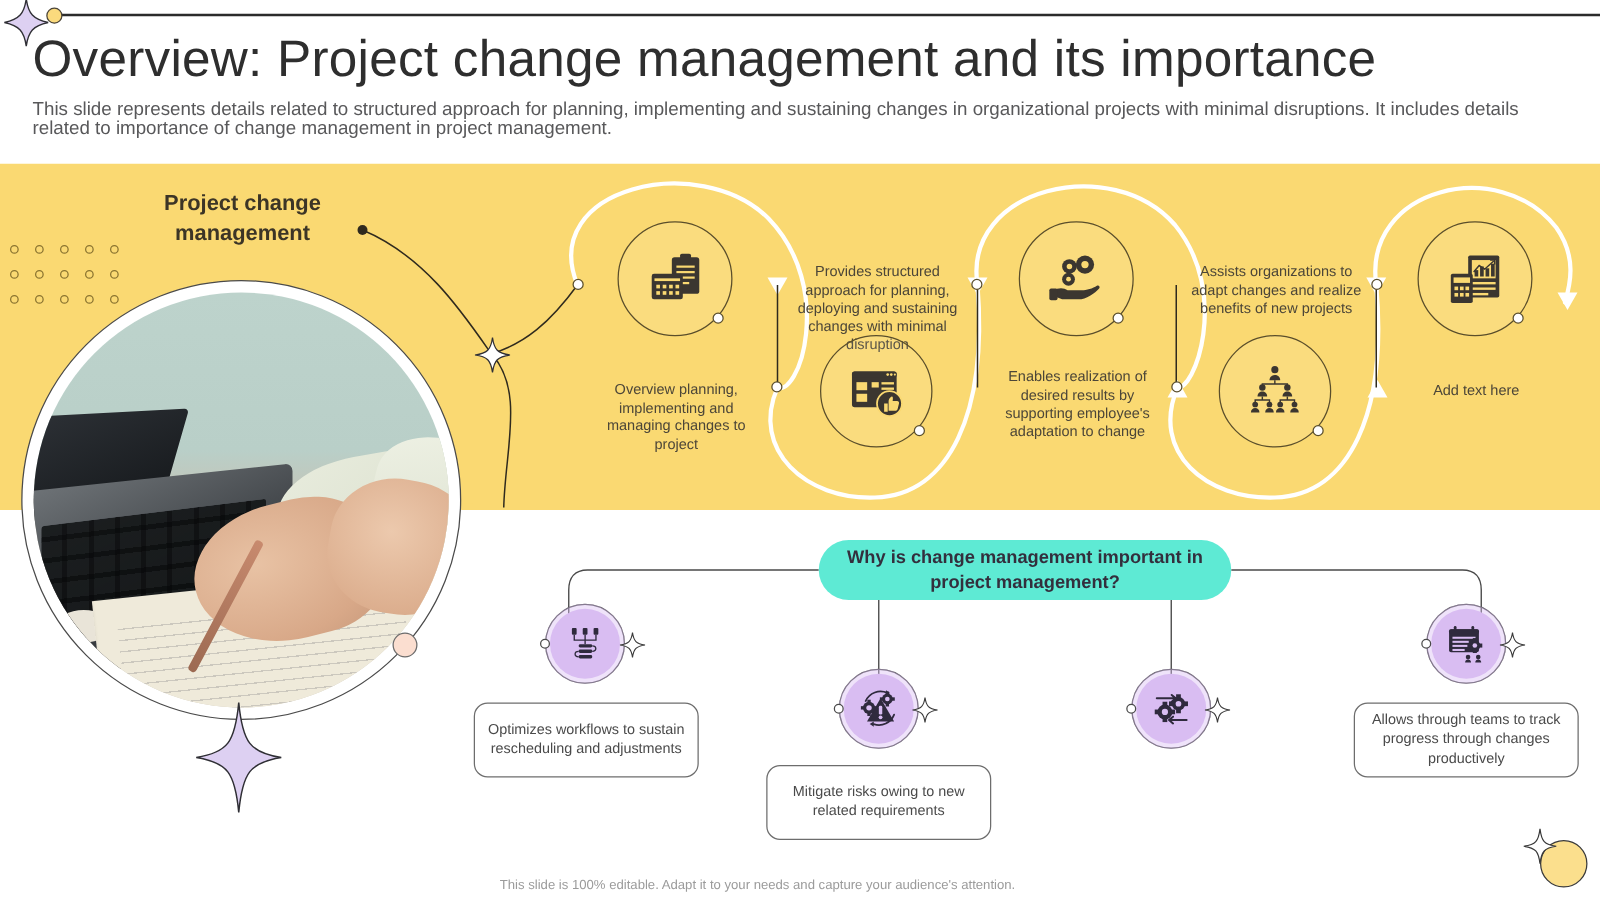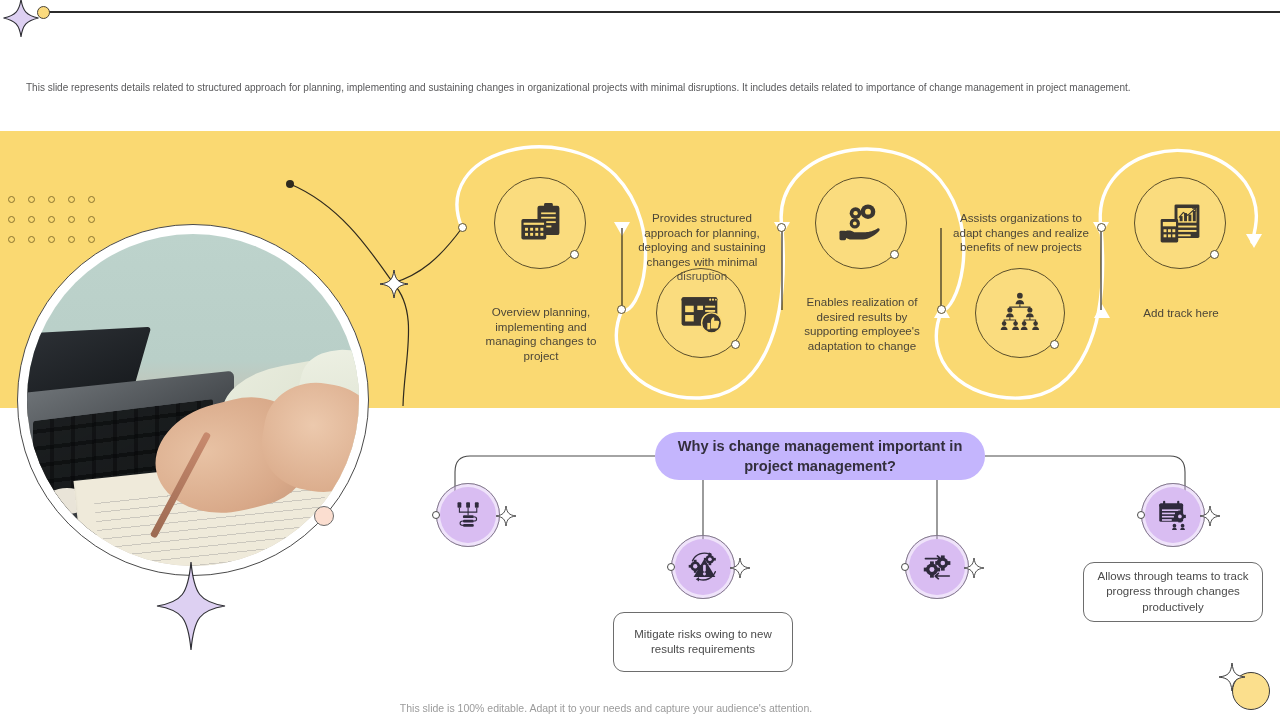--- a/index.html
+++ b/index.html
@@ -24,21 +24,21 @@
   .star { position:absolute; }
   .star svg { display:block; }
 
   .page-title {
     position:absolute; left:26px; top:24px; width:1200px;
     font-size:41px; font-weight:400; color:#2e2e2e;
     letter-spacing:0.2px; white-space:nowrap;
   }
   .subtitle {
     position:absolute; left:26px; top:80px; width:1225px;
-    font-size:10px; line-height:15px; color:#58585a;
+    font-size:15px; line-height:15px; color:#58585a;
   }
 
   
   .band {
     position:absolute; left:0; top:131px; width:1280px; height:277px;
     background:#fad972;
   }
   .band-notch {
     position:absolute; left:0; top:403px; width:378px; height:5px; background:#fad972;
   }
@@ -149,21 +149,21 @@
   }
   .btext {
     position:absolute; text-align:center; font-size:11.6px; line-height:14.6px;
     color:#4c4638;
     margin-top:27px;
   }
 
   
   .pill {
     position:absolute; left:655px; top:432px; width:330px; height:48px;
-    background:#c4b5fd; border-radius:26px;
+    background:#5eead4; border-radius:26px;
     display:flex; align-items:center; justify-content:center;
     text-align:center; font-size:14.6px; font-weight:bold;
     line-height:20px; color:#332f3d;
   }
   .pnode {
     position:absolute; width:56px; height:56px; border-radius:50%;
     background:#d9bdf2;
     display:flex; align-items:center; justify-content:center;
     box-shadow:0 0 0 4px rgba(217,189,242,.42);
   }
@@ -199,20 +199,21 @@
 
   <div class="top-rule"></div>
   <div class="top-dot"></div>
 
   <div class="star" style="left:2px;top:-2px;">
     <svg width="38" height="40" viewBox="0 0 38 40">
       <path d="M19 1 C20.6 13 24.6 17.4 36.5 20 C24.6 22.6 20.6 27 19 39 C17.4 27 13.4 22.6 1.5 20 C13.4 17.4 17.4 13 19 1 Z" fill="#ddd0f2" stroke="#2f2f35" stroke-width="1.1"></path>
     </svg>
   </div>
 
+  <h1 class="page-title">Overview: Project change management and its importance</h1>
   <p class="subtitle">This slide represents details related to structured approach for planning, implementing and sustaining changes in organizational projects with minimal disruptions. It includes details related to importance of change management in project management.</p>
 
   <div class="band"></div>
   <div class="band-notch"></div>
 
   <div class="dotgrid">
     <div class="d" style="left:0px;top:0px"></div>
       <div class="d" style="left:20px;top:0px"></div>
     <div class="d" style="left:40px;top:0px"></div>
       <div class="d" style="left:60px;top:0px"></div>
@@ -222,20 +223,21 @@
     <div class="d" style="left:40px;top:20px"></div>
       <div class="d" style="left:60px;top:20px"></div>
     <div class="d" style="left:80px;top:20px"></div>
     <div class="d" style="left:0px;top:40px"></div>
       <div class="d" style="left:20px;top:40px"></div>
     <div class="d" style="left:40px;top:40px"></div>
       <div class="d" style="left:60px;top:40px"></div>
     <div class="d" style="left:80px;top:40px"></div>
   </div>
 
+  <div class="label-pcm">Project change management</div>
 
   <div class="photo-wrap">
     <div class="photo">
       <div class="lapscreen"></div>
       <div class="laptop"></div>
       <div class="keys"></div>
       <div class="mouse"></div>
       <div class="paper"></div>
       <div class="paper-lines"></div>
       <div class="sleeve1"></div>
@@ -407,21 +409,21 @@
         <rect x="9" y="40" width="4" height="4"></rect>
           <rect x="15" y="40" width="4" height="4"></rect>
           <rect x="21" y="40" width="4" height="4"></rect>
         <rect x="9" y="47" width="4" height="4"></rect>
           <rect x="15" y="47" width="4" height="4"></rect>
           <rect x="21" y="47" width="4" height="4"></rect>
       </g>
     </svg>
   </div>
   <div class="binnerdot" style="left:1210px;top:250px;"></div>
-  <div class="btext" style="left:1110px;top:279px;width:142px;">Add track here</div>
+  <div class="btext" style="left:1110px;top:279px;width:142px;">Add text here</div>
 
   <svg class="ovl">
     <path d="M655 456 H470 C460 456 455 462 455 472 V492" fill="none" stroke="#4a4a4a" stroke-width="1.1"></path>
     <path d="M985 456 H1170 C1180 456 1185 462 1185 472 V492" fill="none" stroke="#4a4a4a" stroke-width="1.1"></path>
     <line x1="703" y1="480" x2="703" y2="540" stroke="#4a4a4a" stroke-width="1.1"></line>
     <line x1="937" y1="480" x2="937" y2="540" stroke="#4a4a4a" stroke-width="1.1"></line>
   </svg>
 
   <div class="pill">Why is change management important in project management?</div>
 
@@ -448,20 +450,21 @@
           <path d="M22 42.5 c-7 0-7 8 0 8"></path>
       </g>
     </svg>
   </div>
   <div class="pringdot" style="left:432px;top:511px;"></div>
   <div class="star" style="left:495px;top:505px;">
     <svg width="22" height="22" viewBox="0 0 22 22">
       <path d="M11 1 C12 8 14 10 21 11 C14 12 12 14 11 21 C10 14 8 12 1 11 C8 10 10 8 11 1 Z" fill="#ffffff" stroke="#3a3a3a" stroke-width="0.9"></path>
     </svg>
   </div>
+  <div class="pbox" style="left:379px;top:562px;width:180px;height:60px;">Optimizes workflows to sustain rescheduling and adjustments</div>
 
   <div class="pring" style="left:671px;top:535px;width:64px;height:64px;"></div>
   <div class="pnode" style="left:675px;top:539px;">
     <svg class="ico" viewBox="0 0 64 64">
       <path d="M34 16 L54 50 H14 Z" fill="#2f2a3d"></path>
       <rect x="31.5" y="27" width="5" height="13" rx="2" fill="#d9bdf2"></rect>
       <circle cx="34" cy="44" r="2.8" fill="#d9bdf2"></circle>
       <g fill="#2f2a3d">
         <path d="M17 30 m-9 0 a9 9 0 1 0 18 0 a9 9 0 1 0 -18 0"></path>
         <rect x="14.5" y="18" width="5" height="5"></rect>
@@ -485,21 +488,21 @@
       <path d="M42 4 l6 4 l-6 4 z" fill="#2f2a3d"></path>
       <path d="M24 58 l-6 -4 l6 -4 z" fill="#2f2a3d"></path>
     </svg>
   </div>
   <div class="pringdot" style="left:667px;top:563px;"></div>
   <div class="star" style="left:729px;top:557px;">
     <svg width="22" height="22" viewBox="0 0 22 22">
       <path d="M11 1 C12 8 14 10 21 11 C14 12 12 14 11 21 C10 14 8 12 1 11 C8 10 10 8 11 1 Z" fill="#ffffff" stroke="#3a3a3a" stroke-width="0.9"></path>
     </svg>
   </div>
-  <div class="pbox" style="left:613px;top:612px;width:180px;height:60px;">Mitigate risks owing to new results requirements</div>
+  <div class="pbox" style="left:613px;top:612px;width:180px;height:60px;">Mitigate risks owing to new related requirements</div>
 
   <div class="pring" style="left:905px;top:535px;width:64px;height:64px;"></div>
   <div class="pnode" style="left:909px;top:539px;">
     <svg class="ico" viewBox="0 0 64 64">
       <g fill="#2f2a3d">
         <circle cx="22" cy="36" r="11"></circle>
         <rect x="18.5" y="21" width="7" height="7"></rect>
           <rect x="18.5" y="44" width="7" height="7"></rect>
         <rect x="7" y="32.5" width="7" height="7"></rect>
           <rect x="30" y="32.5" width="7" height="7"></rect>

